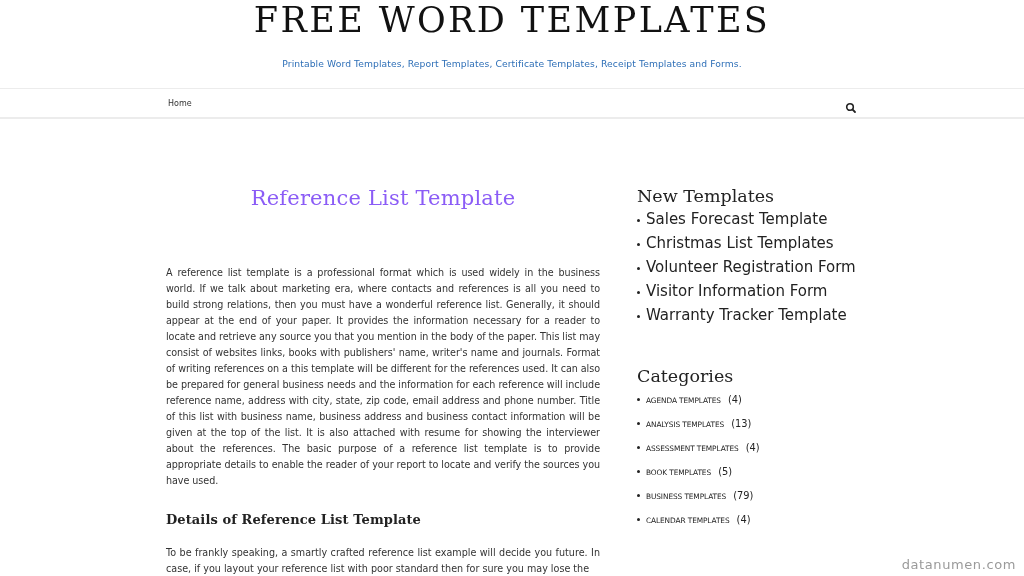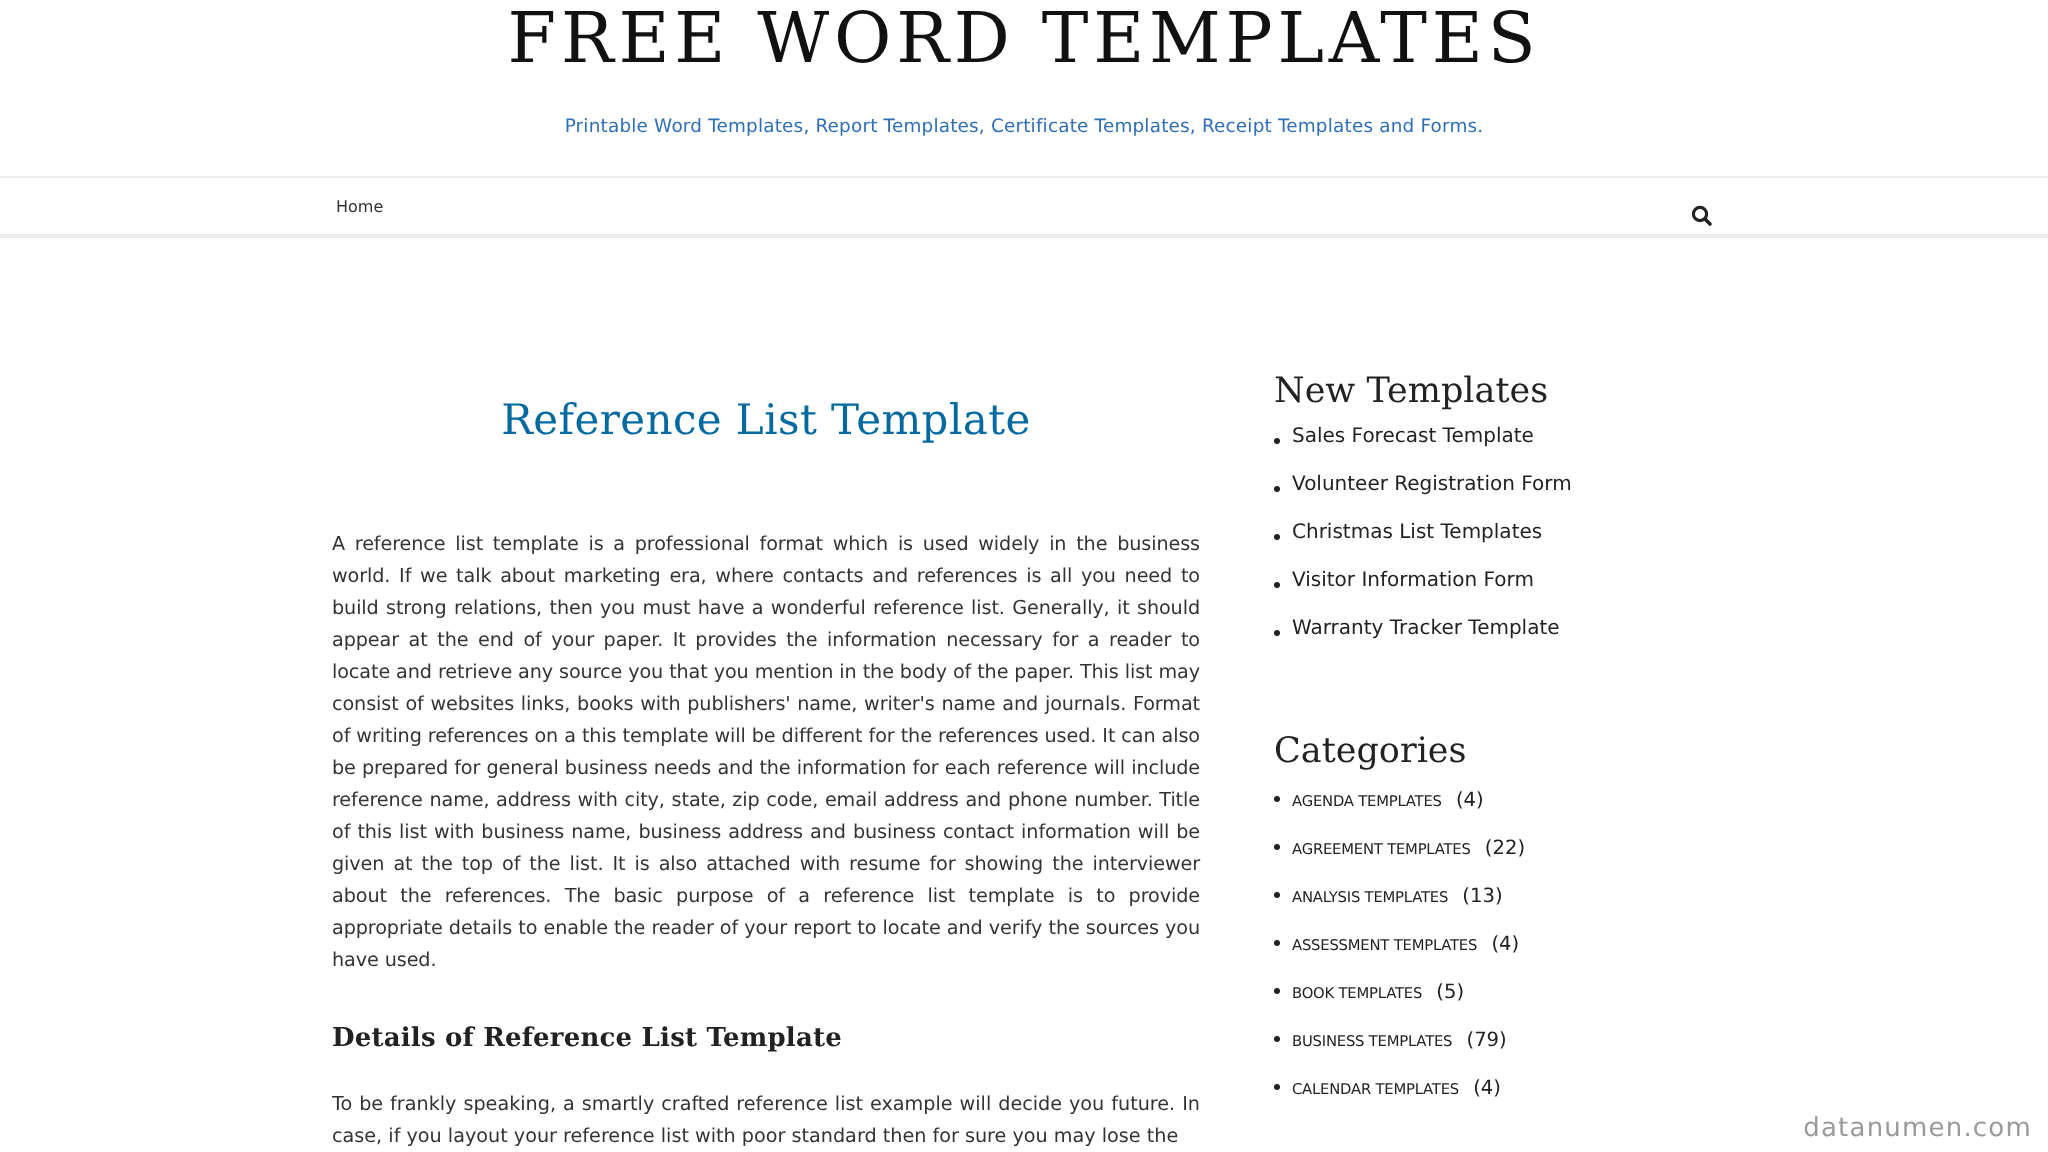--- a/index.html
+++ b/index.html
@@ -8,30 +8,30 @@
 
   .site-header { position: absolute; left: 0; top: 0; width: 1024px; height: 88px; text-align: center; }
   .site-title { position: absolute; left: 0; right: 0; top: 0; font-family: "DejaVu Serif", serif; font-size: 35px; letter-spacing: 2.4px; color: #111; font-weight: normal; }
   .site-tagline { position: absolute; left: 0; right: 0; top: 58px; font-size: 9.2px; color: #2e6fb7; letter-spacing: 0.1px; }
 
   .navbar { position: absolute; left: 0; top: 88px; width: 1024px; height: 31px; border-top: 1px solid #ececec; border-bottom: 2px solid #ececec; background: #fff; }
   .nav-home { position: absolute; left: 168px; top: 10px; font-size: 8px; color: #333; cursor: pointer; }
   .nav-search { position: absolute; left: 845px; top: 10px; width: 12px; height: 12px; cursor: pointer; }
 
   .main { position: absolute; left: 166px; top: 180px; width: 434px; }
-  .post-title { font-family: "DejaVu Serif", serif; font-size: 21px; font-weight: normal; color: #0369a1; text-align: center; margin-top: 18px; letter-spacing: 0.2px; }
+  .post-title { font-family: "DejaVu Serif", serif; font-size: 21px; font-weight: normal; color: #8b5cf6; text-align: center; margin-top: 6px; letter-spacing: 0.2px; }
   .post-body { position: absolute; top: 85px; left: 0; width: 434px; font-size: 9.6px; line-height: 16px; color: #333; text-align: justify; letter-spacing: -0.05px; }
   .post-h2 { position: absolute; top: 332px; left: 0; font-family: "DejaVu Serif", serif; font-size: 13px; font-weight: bold; color: #222; letter-spacing: 0.1px; }
   .post-body2 { position: absolute; top: 365px; left: 0; width: 434px; font-size: 9.6px; line-height: 16px; color: #333; text-align: justify; }
 
   .sidebar { position: absolute; left: 637px; top: 186px; width: 230px; }
   .widget-title { font-family: "DejaVu Serif", serif; font-size: 17.5px; font-weight: normal; color: #222; }
   .widget-list { list-style: none; }
   .new-templates .widget-list { margin-top: 6px; }
-  .new-templates .widget-list li { position: relative; padding-left: 9px; height: 24px; font-size: 10px; color: #222; cursor: pointer; line-height: 14px; }
+  .new-templates .widget-list li { position: relative; padding-left: 9px; height: 24px; font-size: 15px; color: #222; cursor: pointer; line-height: 14px; }
   .new-templates .widget-list li::before, .categories .widget-list li::before { content: ""; position: absolute; left: 0; top: 7px; width: 3px; height: 3px; background: #222; border-radius: 50%; }
   .categories { position: absolute; top: 180px; left: 0; }
   .categories .widget-list { margin-top: 5px; }
   .categories .widget-list li { position: relative; padding-left: 9px; height: 24px; line-height: 14px; cursor: pointer; }
   .cat-name { font-size: 7.4px; color: #222; text-transform: uppercase; letter-spacing: -0.1px; }
   .cat-count { font-size: 9.8px; color: #222; margin-left: 2px; }
 
   .watermark { position: absolute; right: 8px; bottom: 4px; font-size: 13px; color: #9a9a9a; letter-spacing: 0.6px; }
 </style>
 </head>
@@ -57,32 +57,31 @@
   <p class="post-body">A reference list template is a professional format which is used widely in the business world. If we talk about marketing era, where contacts and references is all you need to build strong relations, then you must have a wonderful reference list. Generally, it should appear at the end of your paper. It provides the information necessary for a reader to locate and retrieve any source you that you mention in the body of the paper. This list may consist of websites links, books with publishers' name, writer's name and journals. Format of writing references on a this template will be different for the references used. It can also be prepared for general business needs and the information for each reference will include reference name, address with city, state, zip code, email address and phone number. Title of this list with business name, business address and business contact information will be given at the top of the list. It is also attached with resume for showing the interviewer about the references. The basic purpose of a reference list template is to provide appropriate details to enable the reader of your report to locate and verify the sources you have used.</p>
   <h2 class="post-h2">Details of Reference List Template</h2>
   <p class="post-body2">To be frankly speaking, a smartly crafted reference list example will decide you future. In case, if you layout your reference list with poor standard then for sure you may lose the</p>
 </main>
 
 <aside class="sidebar">
   <section class="new-templates">
     <h3 class="widget-title">New Templates</h3>
     <ul class="widget-list">
       <li>Sales Forecast Template</li>
+      <li>Christmas List Templates</li>
       <li>Volunteer Registration Form</li>
-      <li>Christmas List Templates</li>
       <li>Visitor Information Form</li>
       <li>Warranty Tracker Template</li>
     </ul>
   </section>
 
   <section class="categories">
     <h3 class="widget-title">Categories</h3>
     <ul class="widget-list">
       <li><span class="cat-name">Agenda Templates</span> <span class="cat-count">(4)</span></li>
-      <li><span class="cat-name">Agreement Templates</span> <span class="cat-count">(22)</span></li>
       <li><span class="cat-name">Analysis Templates</span> <span class="cat-count">(13)</span></li>
       <li><span class="cat-name">Assessment Templates</span> <span class="cat-count">(4)</span></li>
       <li><span class="cat-name">Book Templates</span> <span class="cat-count">(5)</span></li>
       <li><span class="cat-name">Business Templates</span> <span class="cat-count">(79)</span></li>
       <li><span class="cat-name">Calendar Templates</span> <span class="cat-count">(4)</span></li>
     </ul>
   </section>
 </aside>
 
 <div class="watermark">datanumen.com</div>

